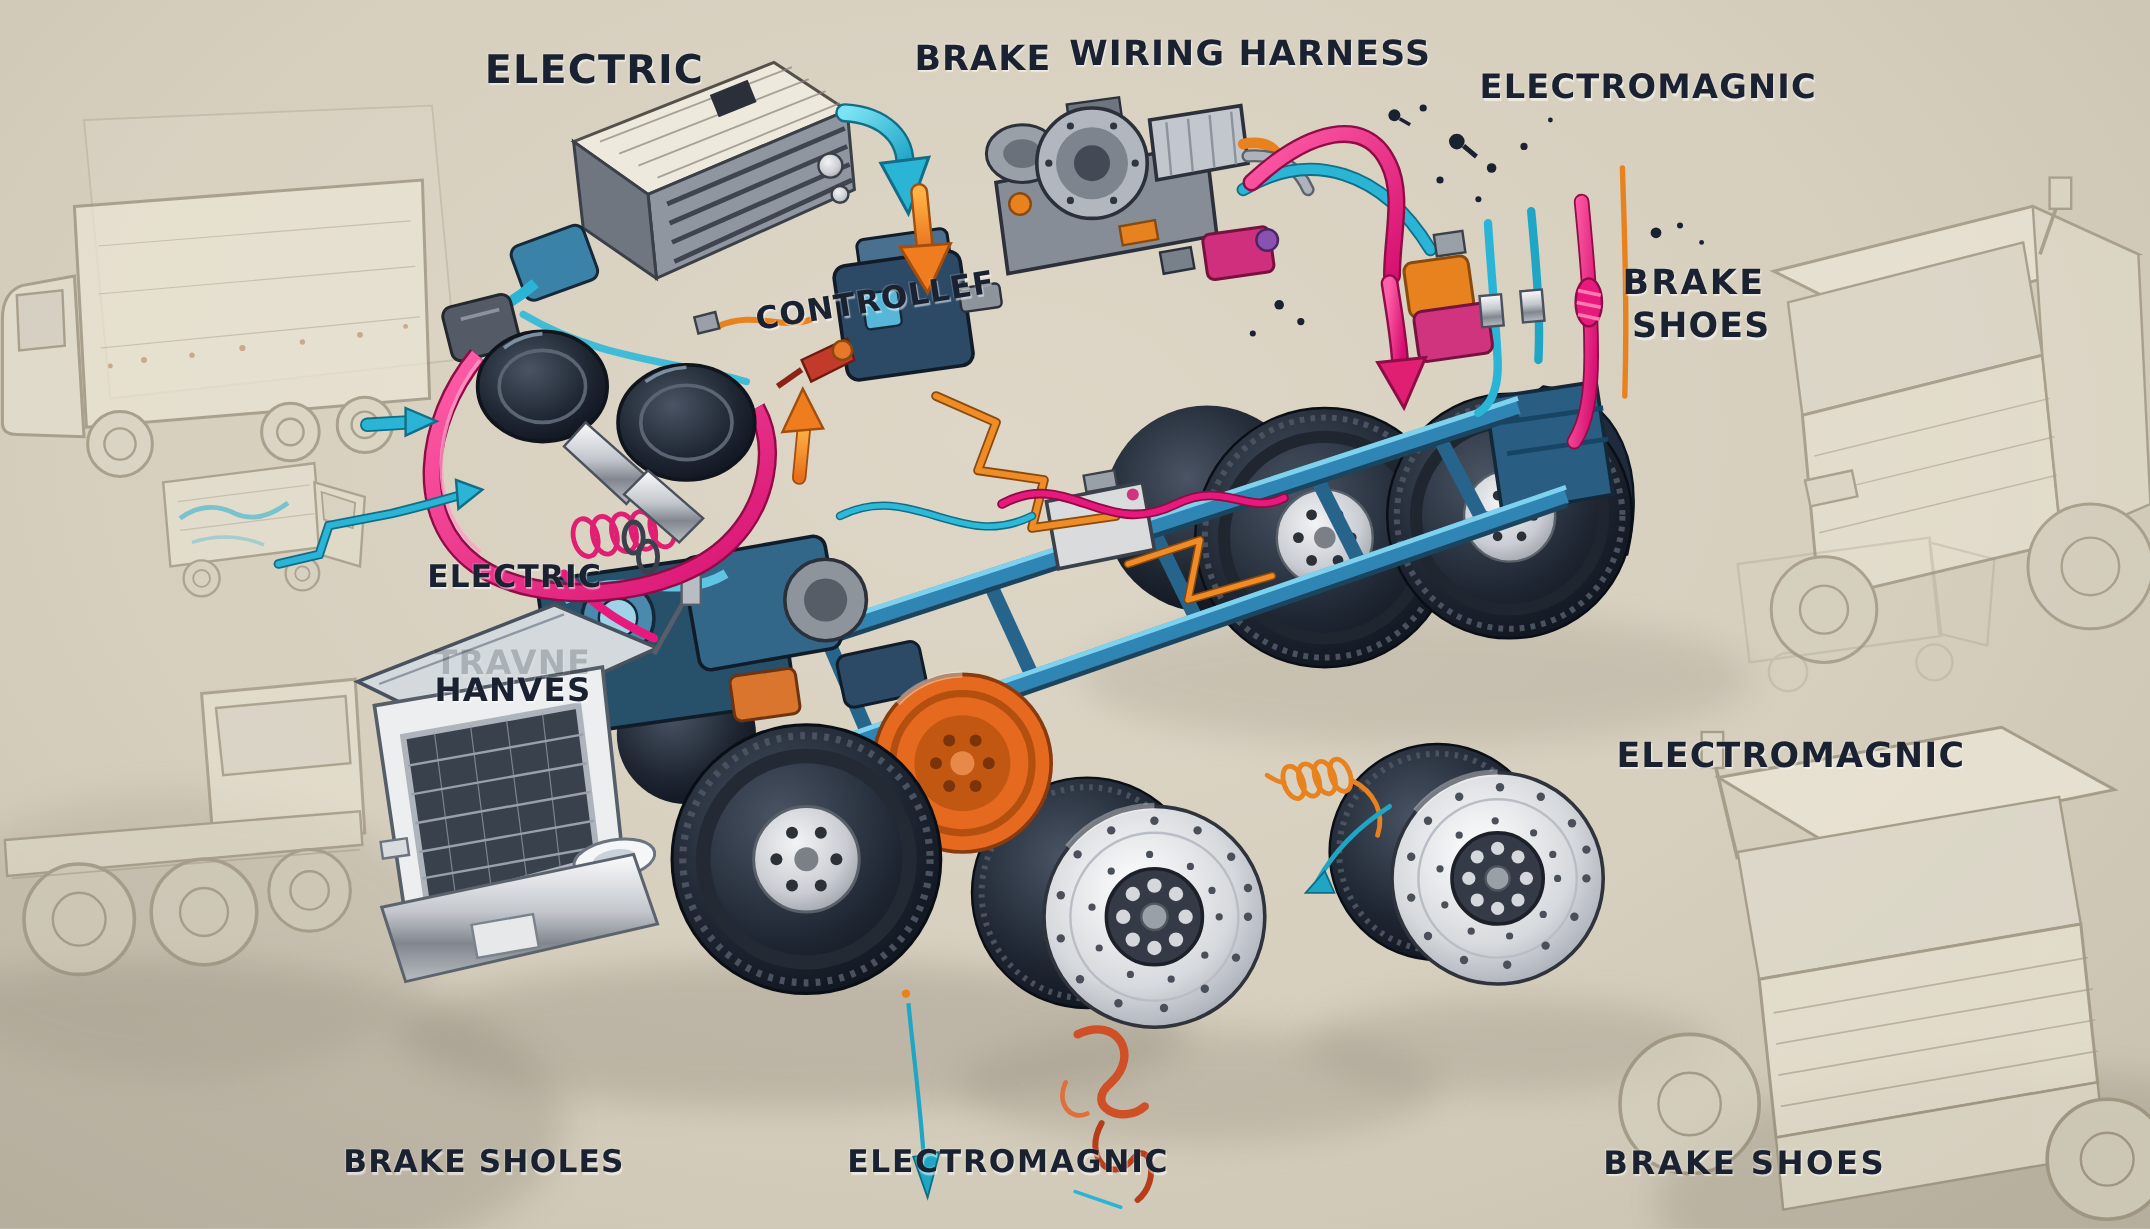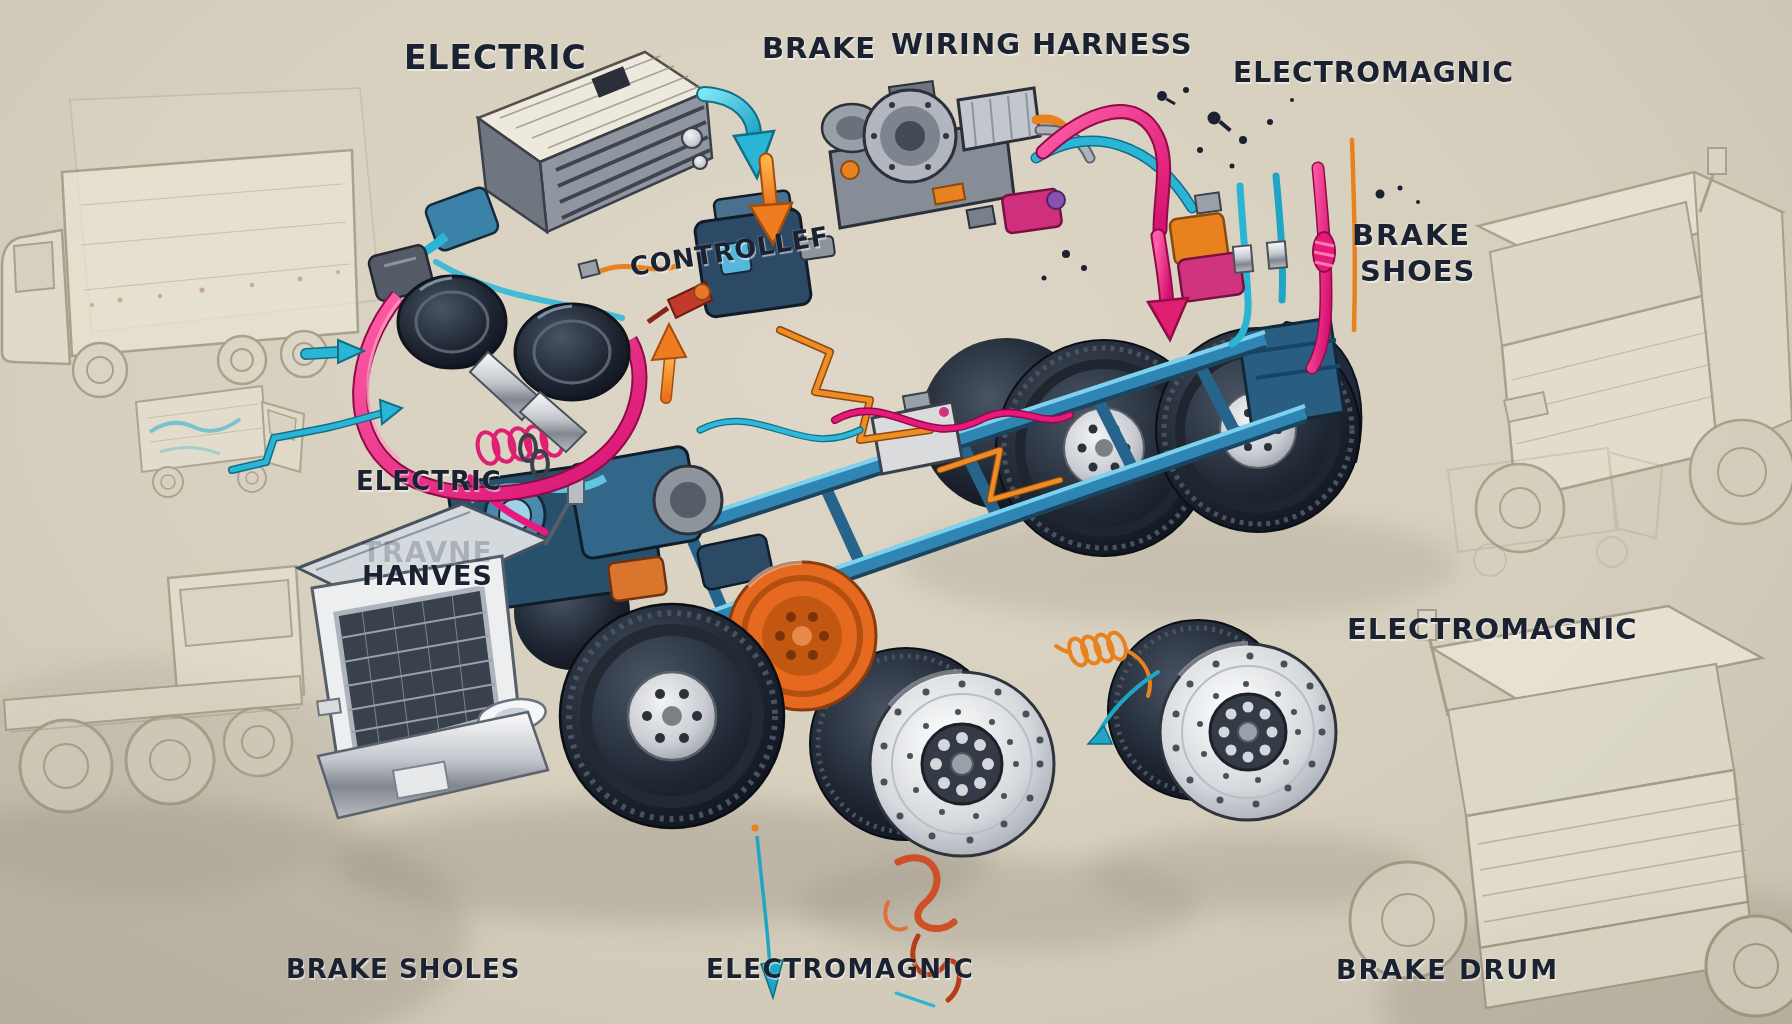--- a/index.html
+++ b/index.html
@@ -599,15 +599,15 @@
 <div class="lbl" style="left:1233px;top:56px;font-size:28px;">ELECTROMAGNIC</div>
 <div class="lbl" style="left:630px;top:252px;font-size:26px;transform:rotate(-9deg);transform-origin:left center;">CONTROLLEF</div>
 <div class="lbl" style="left:1352px;top:218px;font-size:29px;letter-spacing:2px;">BRAKE</div>
 <div class="lbl" style="left:1360px;top:254px;font-size:29px;letter-spacing:1px;">SHOES</div>
 <div class="lbl" style="left:356px;top:466px;font-size:26px;">ELECTRIC</div>
 <div class="lbl faded" style="left:362px;top:492px;font-size:28px;margin-top:44px;">TRAVNE</div>
 <div class="lbl" style="left:362px;top:513px;font-size:27px;margin-top:47px;">HANVES</div>
 <div class="lbl" style="left:1347px;top:612px;font-size:29px;">ELECTROMAGNIC</div>
 <div class="lbl" style="left:286px;top:954px;font-size:26px;">BRAKE SHOLES</div>
 <div class="lbl" style="left:706px;top:954px;font-size:26px;letter-spacing:1.5px;">ELECTROMAGNIC</div>
-<div class="lbl" style="left:1336px;top:954px;font-size:27px;letter-spacing:2px;">BRAKE DRUM</div>
+<div class="lbl" style="left:1336px;top:954px;font-size:27px;letter-spacing:2px;">BRAKE SHOES</div>
 
 </div>
 
 </body></html>

